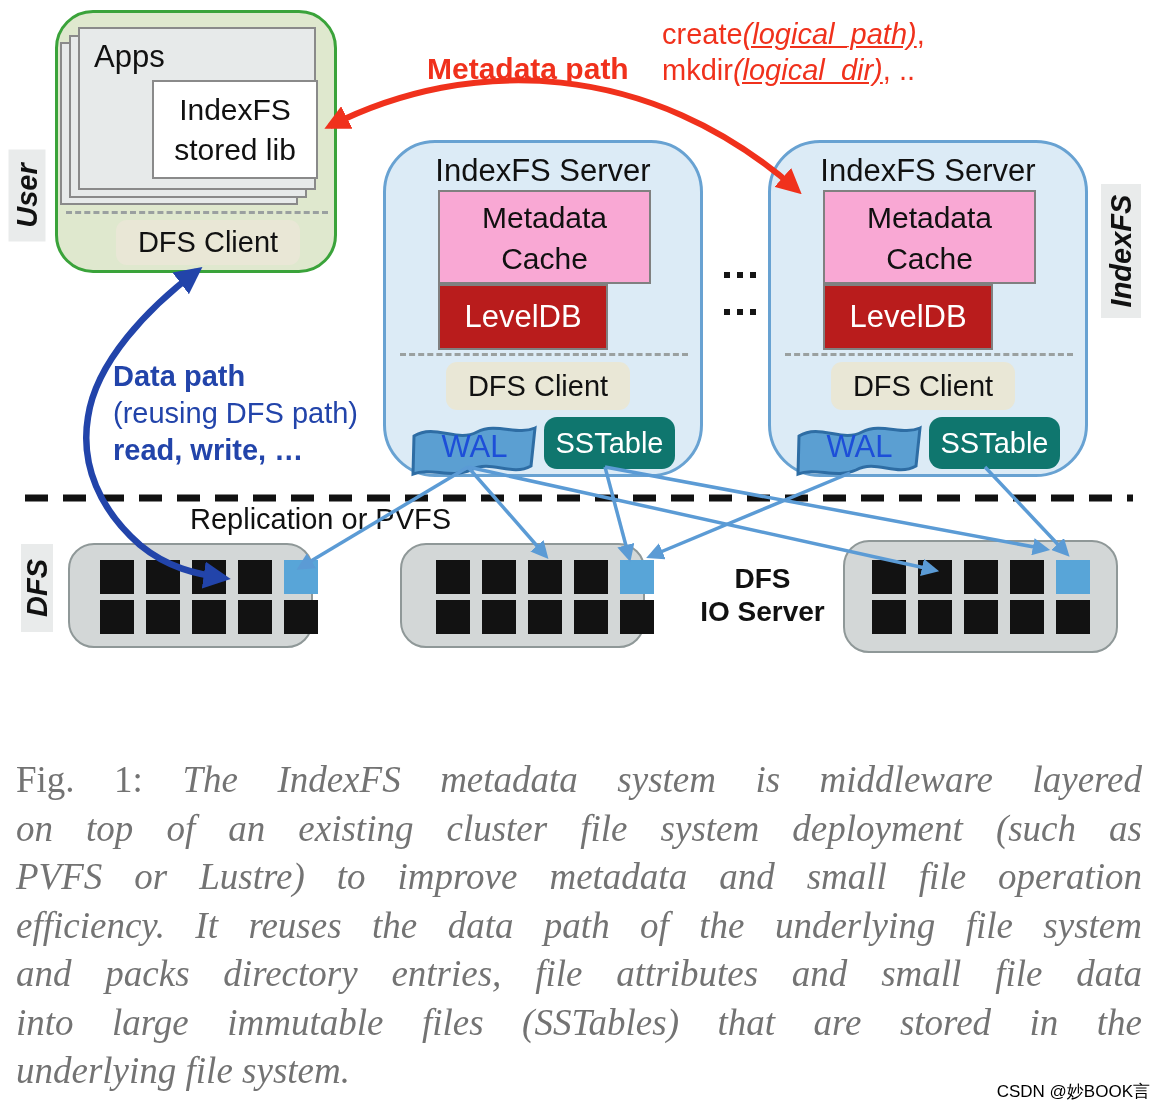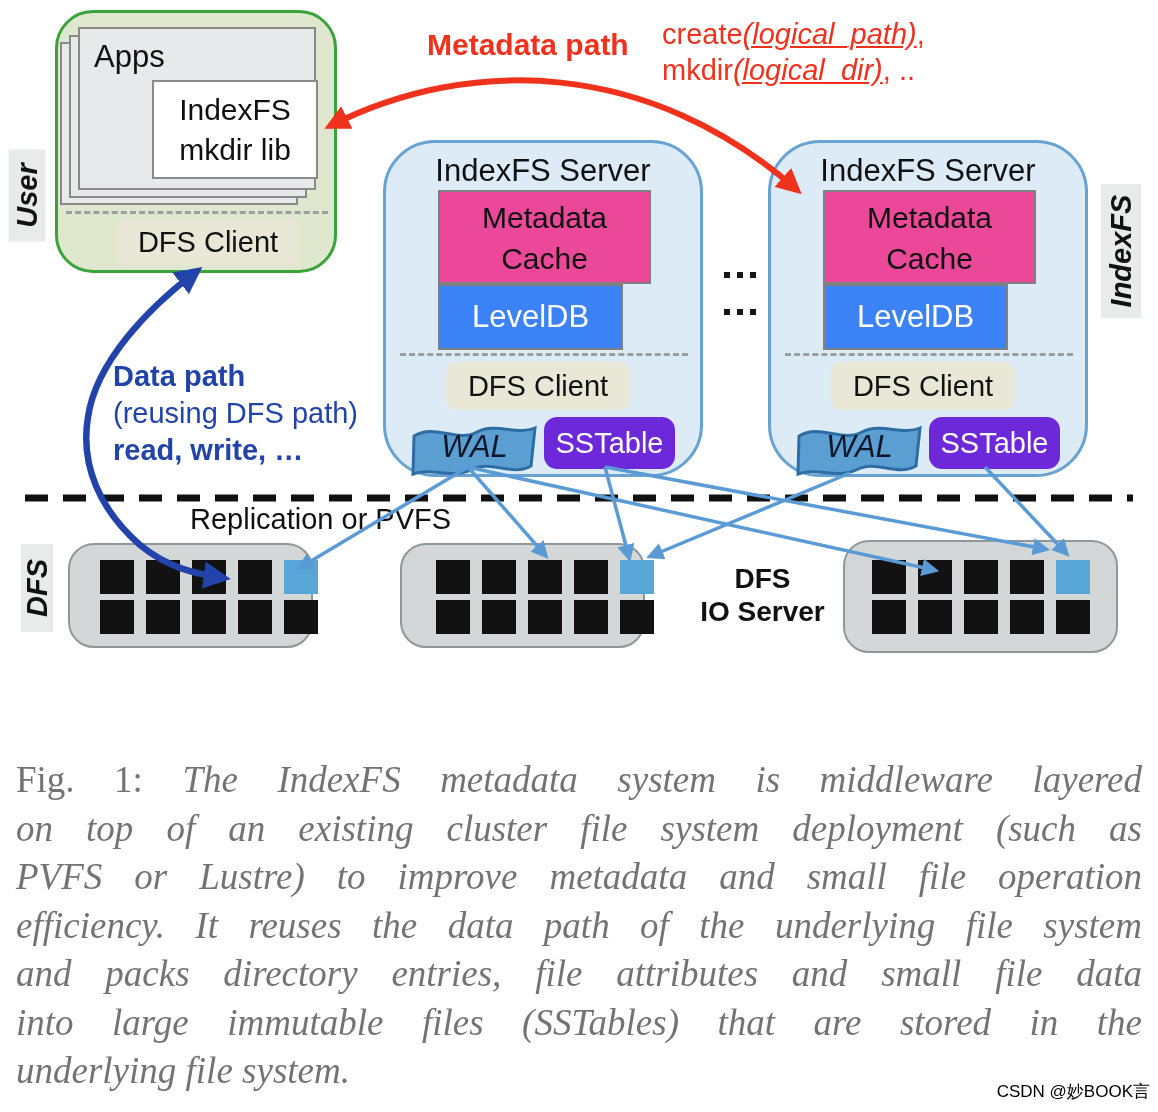--- a/index.html
+++ b/index.html
@@ -26,42 +26,42 @@
               text-align:center;transform:rotate(-90deg);}
   .lbl-user{left:-19px;top:177px;width:92px;height:37px;line-height:37px;}
   .lbl-indexfs{left:1054px;top:231px;width:134px;height:40px;line-height:40px;}
   .lbl-dfs{left:-7px;top:572px;width:88px;height:32px;line-height:32px;}
 
   
   .server{width:320px;height:337px;background:#dcebf6;border:3px solid #68a2d2;
           border-radius:52px;box-sizing:border-box;}
   .srv1{left:383px;top:140px;} .srv2{left:768px;top:140px;}
   .server-title{left:0;top:10px;width:100%;text-align:center;font-size:31px;}
-  .cache{left:52px;top:47px;width:213px;height:94px;background:#ec4899;
+  .cache{left:52px;top:47px;width:213px;height:94px;background:#f9a8d4;
          border:2px solid #808080;box-sizing:border-box;text-align:center;
          font-size:30px;line-height:41px;padding-top:5px;}
-  .leveldb{left:52px;top:141px;width:185px;height:66px;background:#3b82f6;
+  .leveldb{left:52px;top:141px;width:170px;height:66px;background:#b91c1c;
            border:2px solid #808080;box-sizing:border-box;text-align:center;
            font-size:31px;line-height:62px;color:#ffffff;}
   .srv-dash{left:14px;top:210px;width:288px;border-top:3px dashed #9aa0a0;}
   .srv-chip{left:60px;top:219px;width:184px;height:48px;line-height:48px;}
   .wal{left:23px;top:276px;width:131px;height:58px;}
   .wal svg{position:absolute;left:0;top:0;}
   .wal-text{position:absolute;left:0;top:10px;width:100%;text-align:center;
-            color:#0f172a;font-size:31px;font-style:italic;}
-  .sstable{left:158px;top:274px;width:131px;height:52px;background:#6d28d9;
+            color:#1d4ed8;font-size:31px;}
+  .sstable{left:158px;top:274px;width:131px;height:52px;background:#0f766e;
            border-radius:13px;color:#ffffff;text-align:center;font-size:29px;line-height:52px;}
 
   
   .dots{display:flex;gap:7px;}
   .dots .dot{width:6px;height:6px;background:#161616;}
   .dots1{left:724px;top:272px;} .dots2{left:724px;top:309px;}
 
   
-  .red-label{left:427px;top:28px;font-size:30px;font-weight:bold;color:#f0311c;}
+  .red-label{left:427px;top:52px;font-size:30px;font-weight:bold;color:#f0311c;}
   .red-ops{left:662px;top:16px;font-size:29px;color:#f0311c;line-height:36px;white-space:nowrap;}
   .red-ops .b{font-weight:normal;} .red-ops .i{font-style:italic;text-decoration:underline;}
   .blue-text{left:113px;top:358px;font-size:29px;color:#2244aa;line-height:37px;white-space:nowrap;}
   .blue-text .b{font-weight:bold;}
 
   
   .repl-label{left:190px;top:503px;font-size:29px;}
   .dfsbox{background:#d3d7d7;border:2.5px solid #8f9898;border-radius:26px;box-sizing:border-box;}
   .dfs1{left:68px;top:543px;width:245px;height:105px;}
   .dfs2{left:400px;top:543px;width:245px;height:105px;}
@@ -90,21 +90,21 @@
 
 <div id="canvas">
 
   <div class="abs user-box">
     <div class="appframe f3"></div>
     <div class="appframe f2"></div>
     <div class="appframe f1"></div>
     <div class="abs apps-label">Apps</div>
     <div class="abs clientlib">
       <div>IndexFS</div>
-      <div>mkdir lib</div>
+      <div>stored lib</div>
     </div>
     <div class="abs user-dash"></div>
     <div class="abs chip user-chip">DFS Client</div>
   </div>
   <div class="abs side-label lbl-user">User</div>
 
   <div class="abs server srv1">
     <div class="abs server-title">IndexFS Server</div>
     <div class="abs cache">
       <div>Metadata</div>

